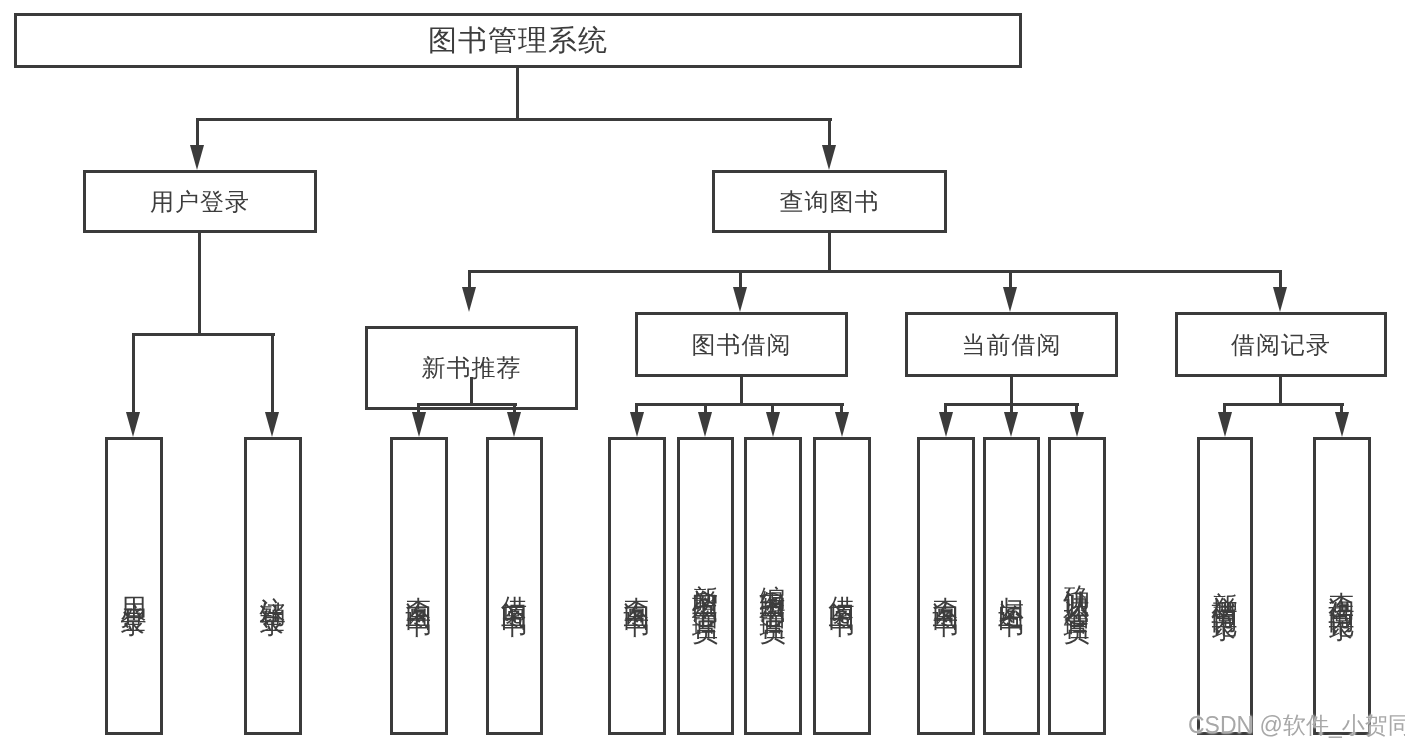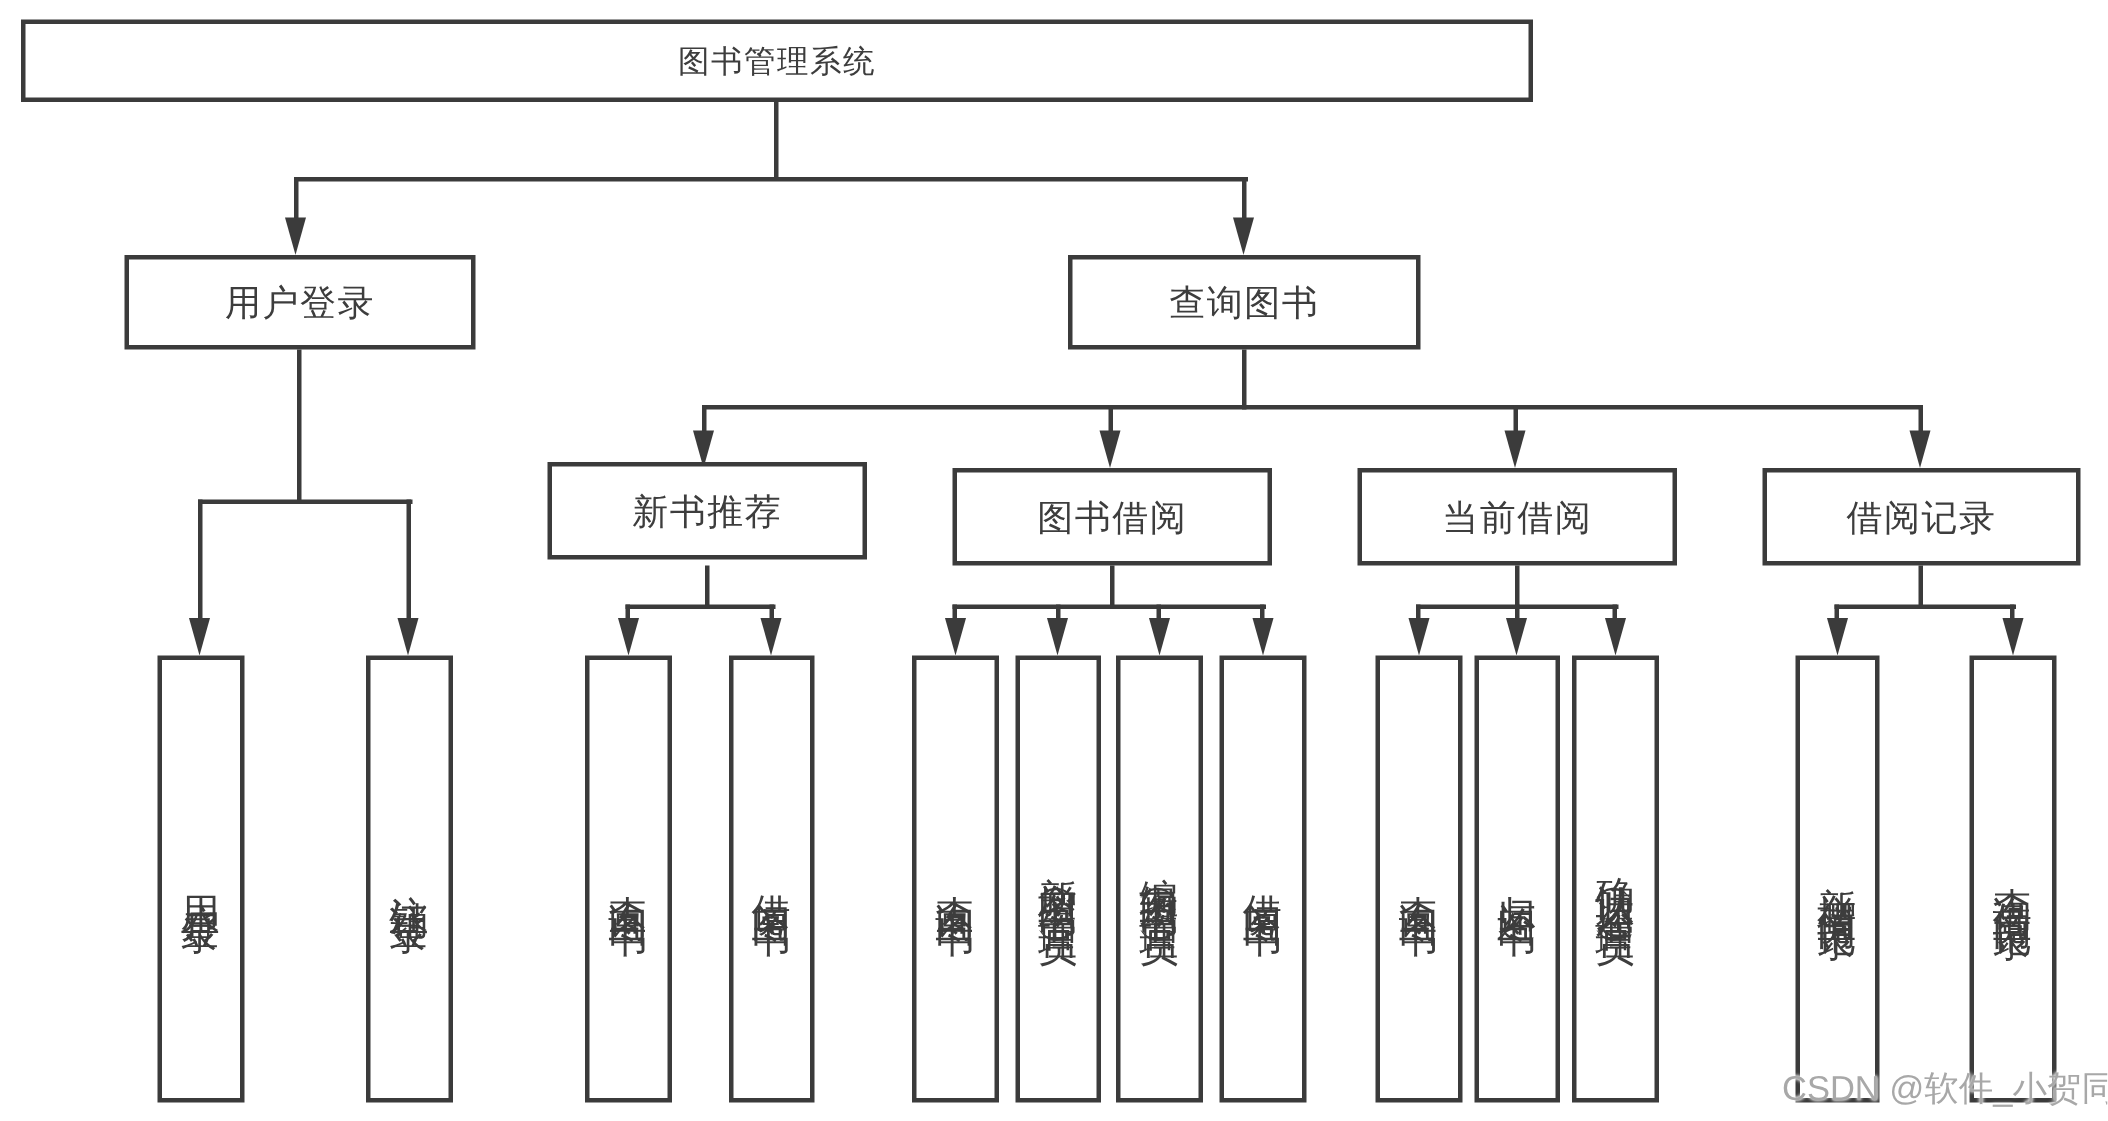--- a/index.html
+++ b/index.html
@@ -20,21 +20,21 @@
   .box{
     position:absolute;
     box-sizing:border-box;
     border:3px solid var(--line);
     background:#fff;
     display:flex;
     align-items:center;
     justify-content:center;
   }
   .hbox{font-size:24px;letter-spacing:1px;}
-  .rootbox{font-size:21px;}
+  .rootbox{font-size:29px;}
   .leaf{
     writing-mode:vertical-rl;
     text-orientation:mixed;
     font-size:26px;
     letter-spacing:5px;
     line-height:1;
   }
   .vl{position:absolute;width:3px;background:var(--line);}
   .hl{position:absolute;height:3px;background:var(--line);}
   .ar{
@@ -80,21 +80,21 @@
   <div class="hl" style="left:468px;top:270px;width:814px"></div>
   <div class="vl" style="left:468px;top:270px;height:18px"></div>
   <div class="vl" style="left:739px;top:270px;height:18px"></div>
   <div class="vl" style="left:1009px;top:270px;height:18px"></div>
   <div class="vl" style="left:1279px;top:270px;height:18px"></div>
   <div class="ar" style="left:462px;top:287px"></div>
   <div class="ar" style="left:733px;top:287px"></div>
   <div class="ar" style="left:1003px;top:287px"></div>
   <div class="ar" style="left:1273px;top:287px"></div>
 
-  <div class="box hbox" style="left:365px;top:308px;width:213px;height:65px">新书推荐</div>
+  <div class="box hbox" style="left:365px;top:326px;width:213px;height:84px">新书推荐</div>
   <div class="box hbox" style="left:635px;top:312px;width:213px;height:65px">图书借阅</div>
   <div class="box hbox" style="left:1175px;top:312px;width:212px;height:65px">借阅记录</div>
   <div class="box hbox" style="left:905px;top:312px;width:213px;height:65px">当前借阅</div>
 
   <div class="vl" style="left:470px;top:377px;height:29px"></div>
   <div class="hl" style="left:417px;top:403px;width:100px"></div>
   <div class="vl" style="left:417px;top:403px;height:14px"></div>
   <div class="vl" style="left:513px;top:403px;height:14px"></div>
   <div class="ar" style="left:412px;top:412px"></div>
   <div class="ar" style="left:507px;top:412px"></div>

